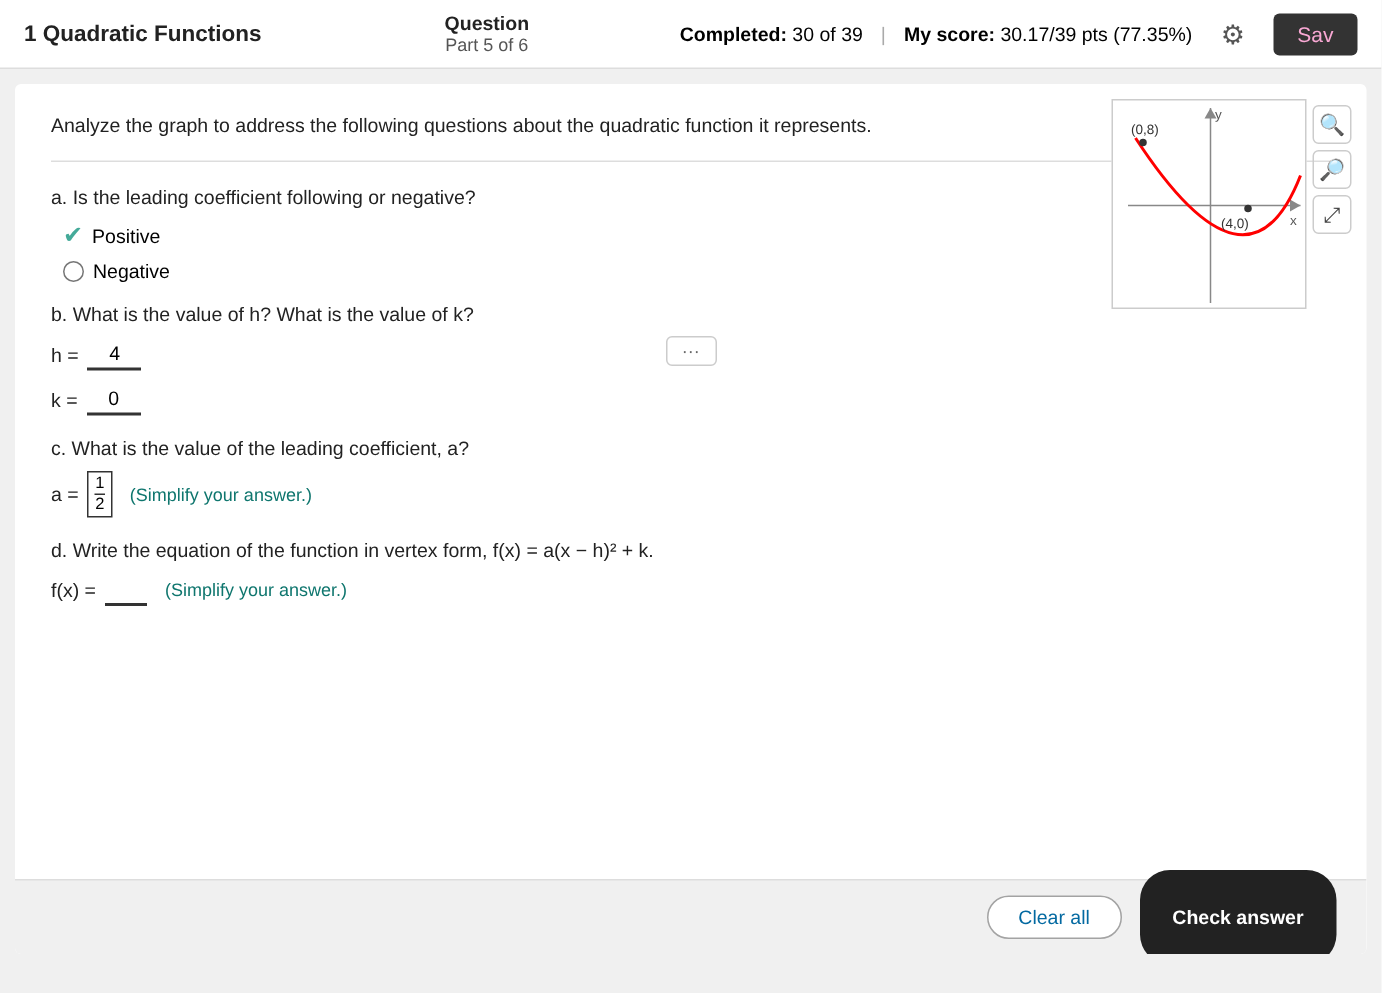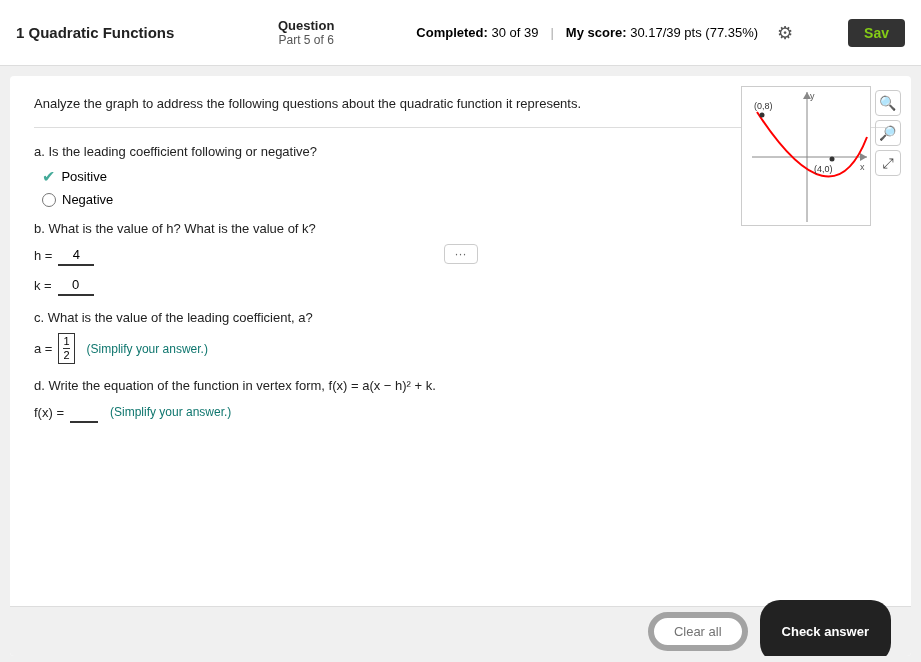--- a/index.html
+++ b/index.html
@@ -13,21 +13,21 @@
       position: relative;
     }
 
     
     .header {
       display: flex;
       align-items: center;
       background: #fff;
       border-bottom: 1px solid #ddd;
       padding: 0 16px;
-      height: 66px;
+      height: 46px;
       position: relative;
       gap: 12px;
     }
     .header-left {
       font-weight: bold;
       font-size: 15px;
       color: #222;
       min-width: 180px;
     }
     .header-center {
@@ -53,28 +53,27 @@
       color: #aaa;
     }
     .gear-btn {
       width: 30px; height: 30px;
       background: none; border: none; cursor: pointer;
       display: flex; align-items: center; justify-content: center;
       font-size: 18px; color: #555;
     }
     .save-btn {
       background: #333;
-      color: #84cc16;
+      color: #f9a8d4;
       border: none;
       border-radius: 4px;
       padding: 6px 16px;
       font-size: 14px;
       cursor: pointer;
-      font-weight: bold;
-      margin-left: 36px;
+      font-weight: normal;
     }
 
     
     .main-content {
       background: #fff;
       margin: 10px;
       border-radius: 4px;
       height: 580px;
       position: relative;
       padding: 20px 24px;
@@ -217,26 +216,26 @@
       background: #f0f0f0;
       border-top: 1px solid #ddd;
       display: flex;
       align-items: center;
       justify-content: flex-end;
       padding: 0 20px;
       gap: 12px;
     }
     .clear-all-btn {
       background: #fff;
-      border: 6px solid #a3a3a3;
+      border: 1px solid #a3a3a3;
       border-radius: 20px;
       padding: 6px 20px;
       font-size: 13px;
       cursor: pointer;
-      color: #737373;
+      color: #0369a1;
     }
     .check-answer-btn {
       background: #222;
       color: #fff;
       border: none;
       border-radius: 20px;
       padding: 24px 22px;
       font-size: 13px;
       cursor: pointer;
       font-weight: bold;

